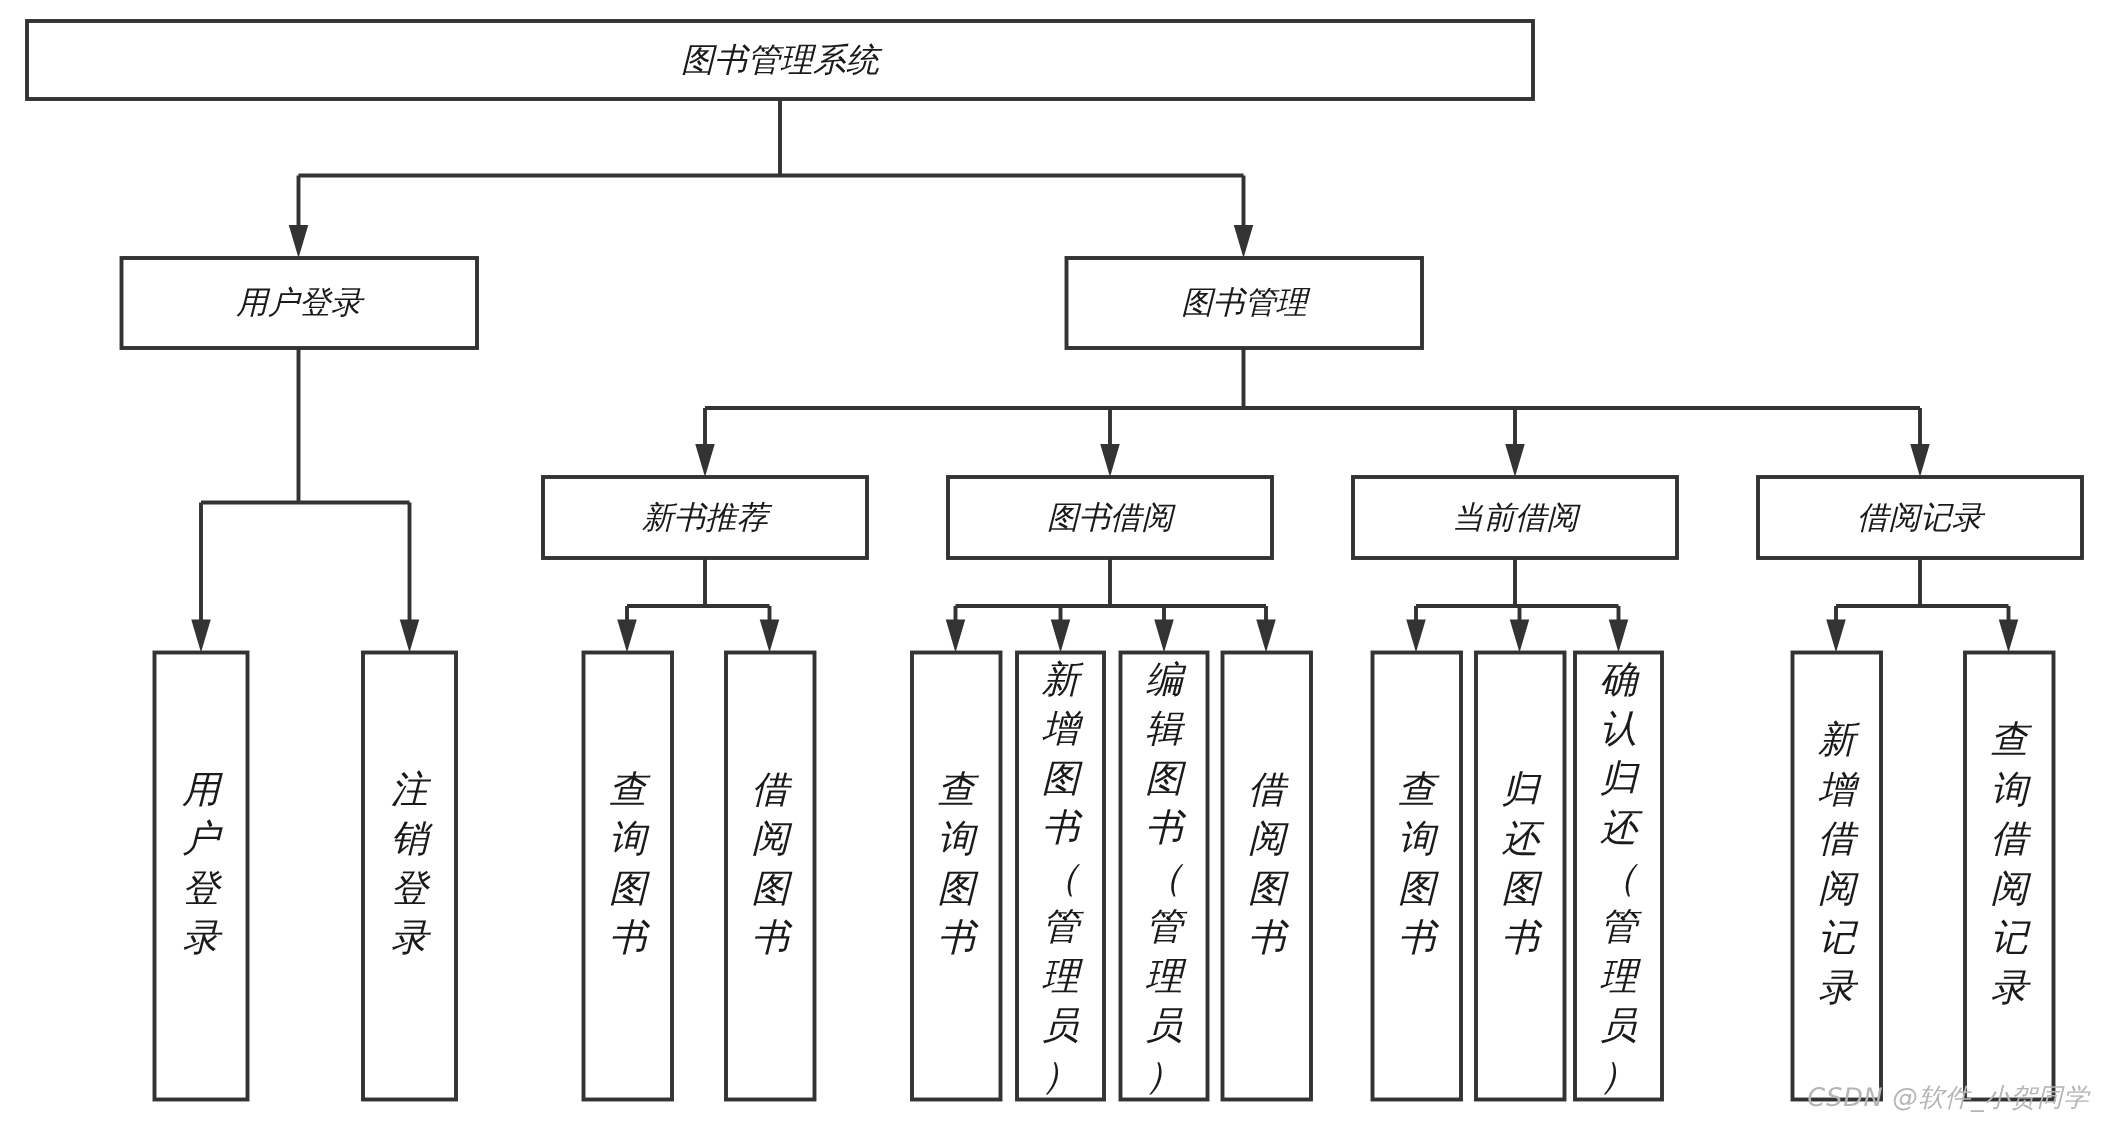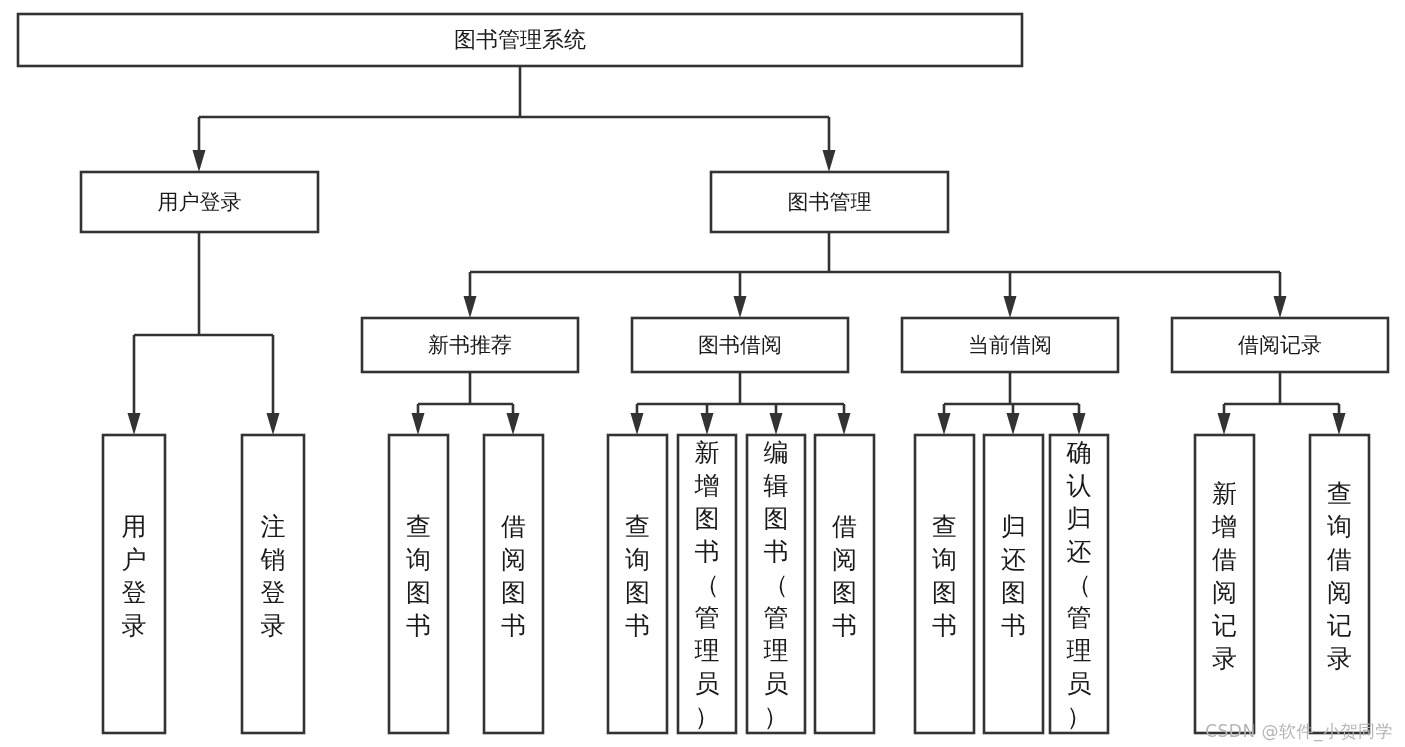--- a/index.html
+++ b/index.html
@@ -1,21 +1,21 @@
 <!DOCTYPE html>
 <html><head>
 <meta charset="utf-8">
 <style>
   html,body{margin:0;padding:0;background:#ffffff;}
   body{
     width:1405px;height:747px;overflow:hidden;
     font-family:"DejaVu Sans","Liberation Sans",sans-serif;
     color:#1a1a1a;
   }
-  #diagram-root{position:relative;width:1405px;height:747px;background:#fff;}
+  #diagram-root{position:relative;width:1405px;height:747px;background:#fff;font-style:italic;}
   svg#tree{position:absolute;left:0;top:0;width:1405px;height:747px;}
 
   .node-box{
     fill:#ffffff;
     stroke:#333333;
     stroke-width:2.6;
   }
   .node-text{
     fill:#1a1a1a;
     font-family:"DejaVu Sans","Liberation Sans",sans-serif;

